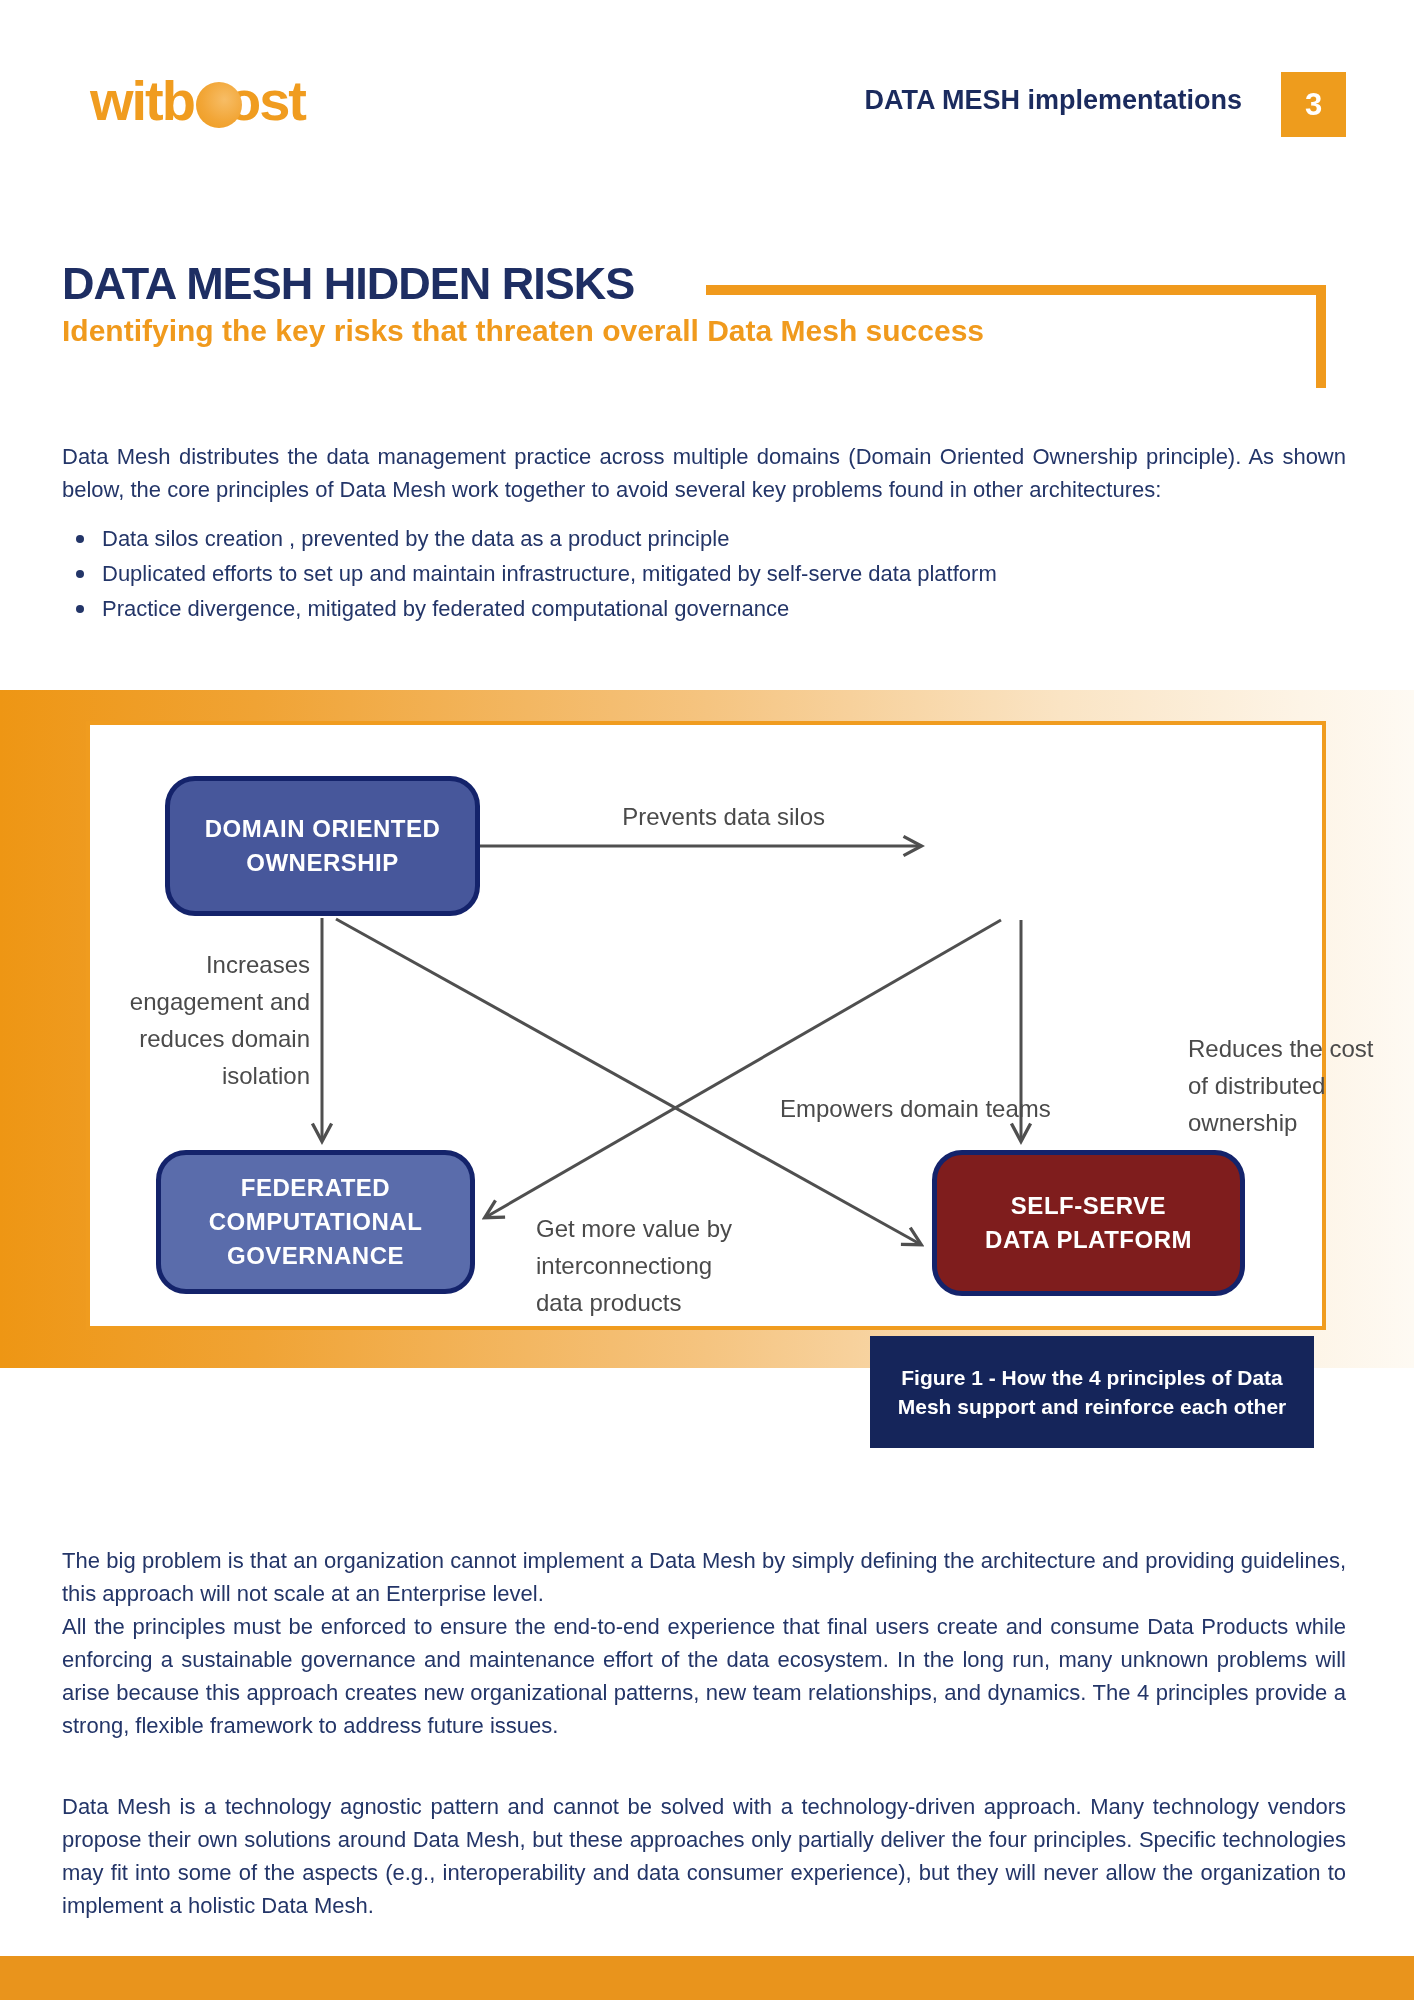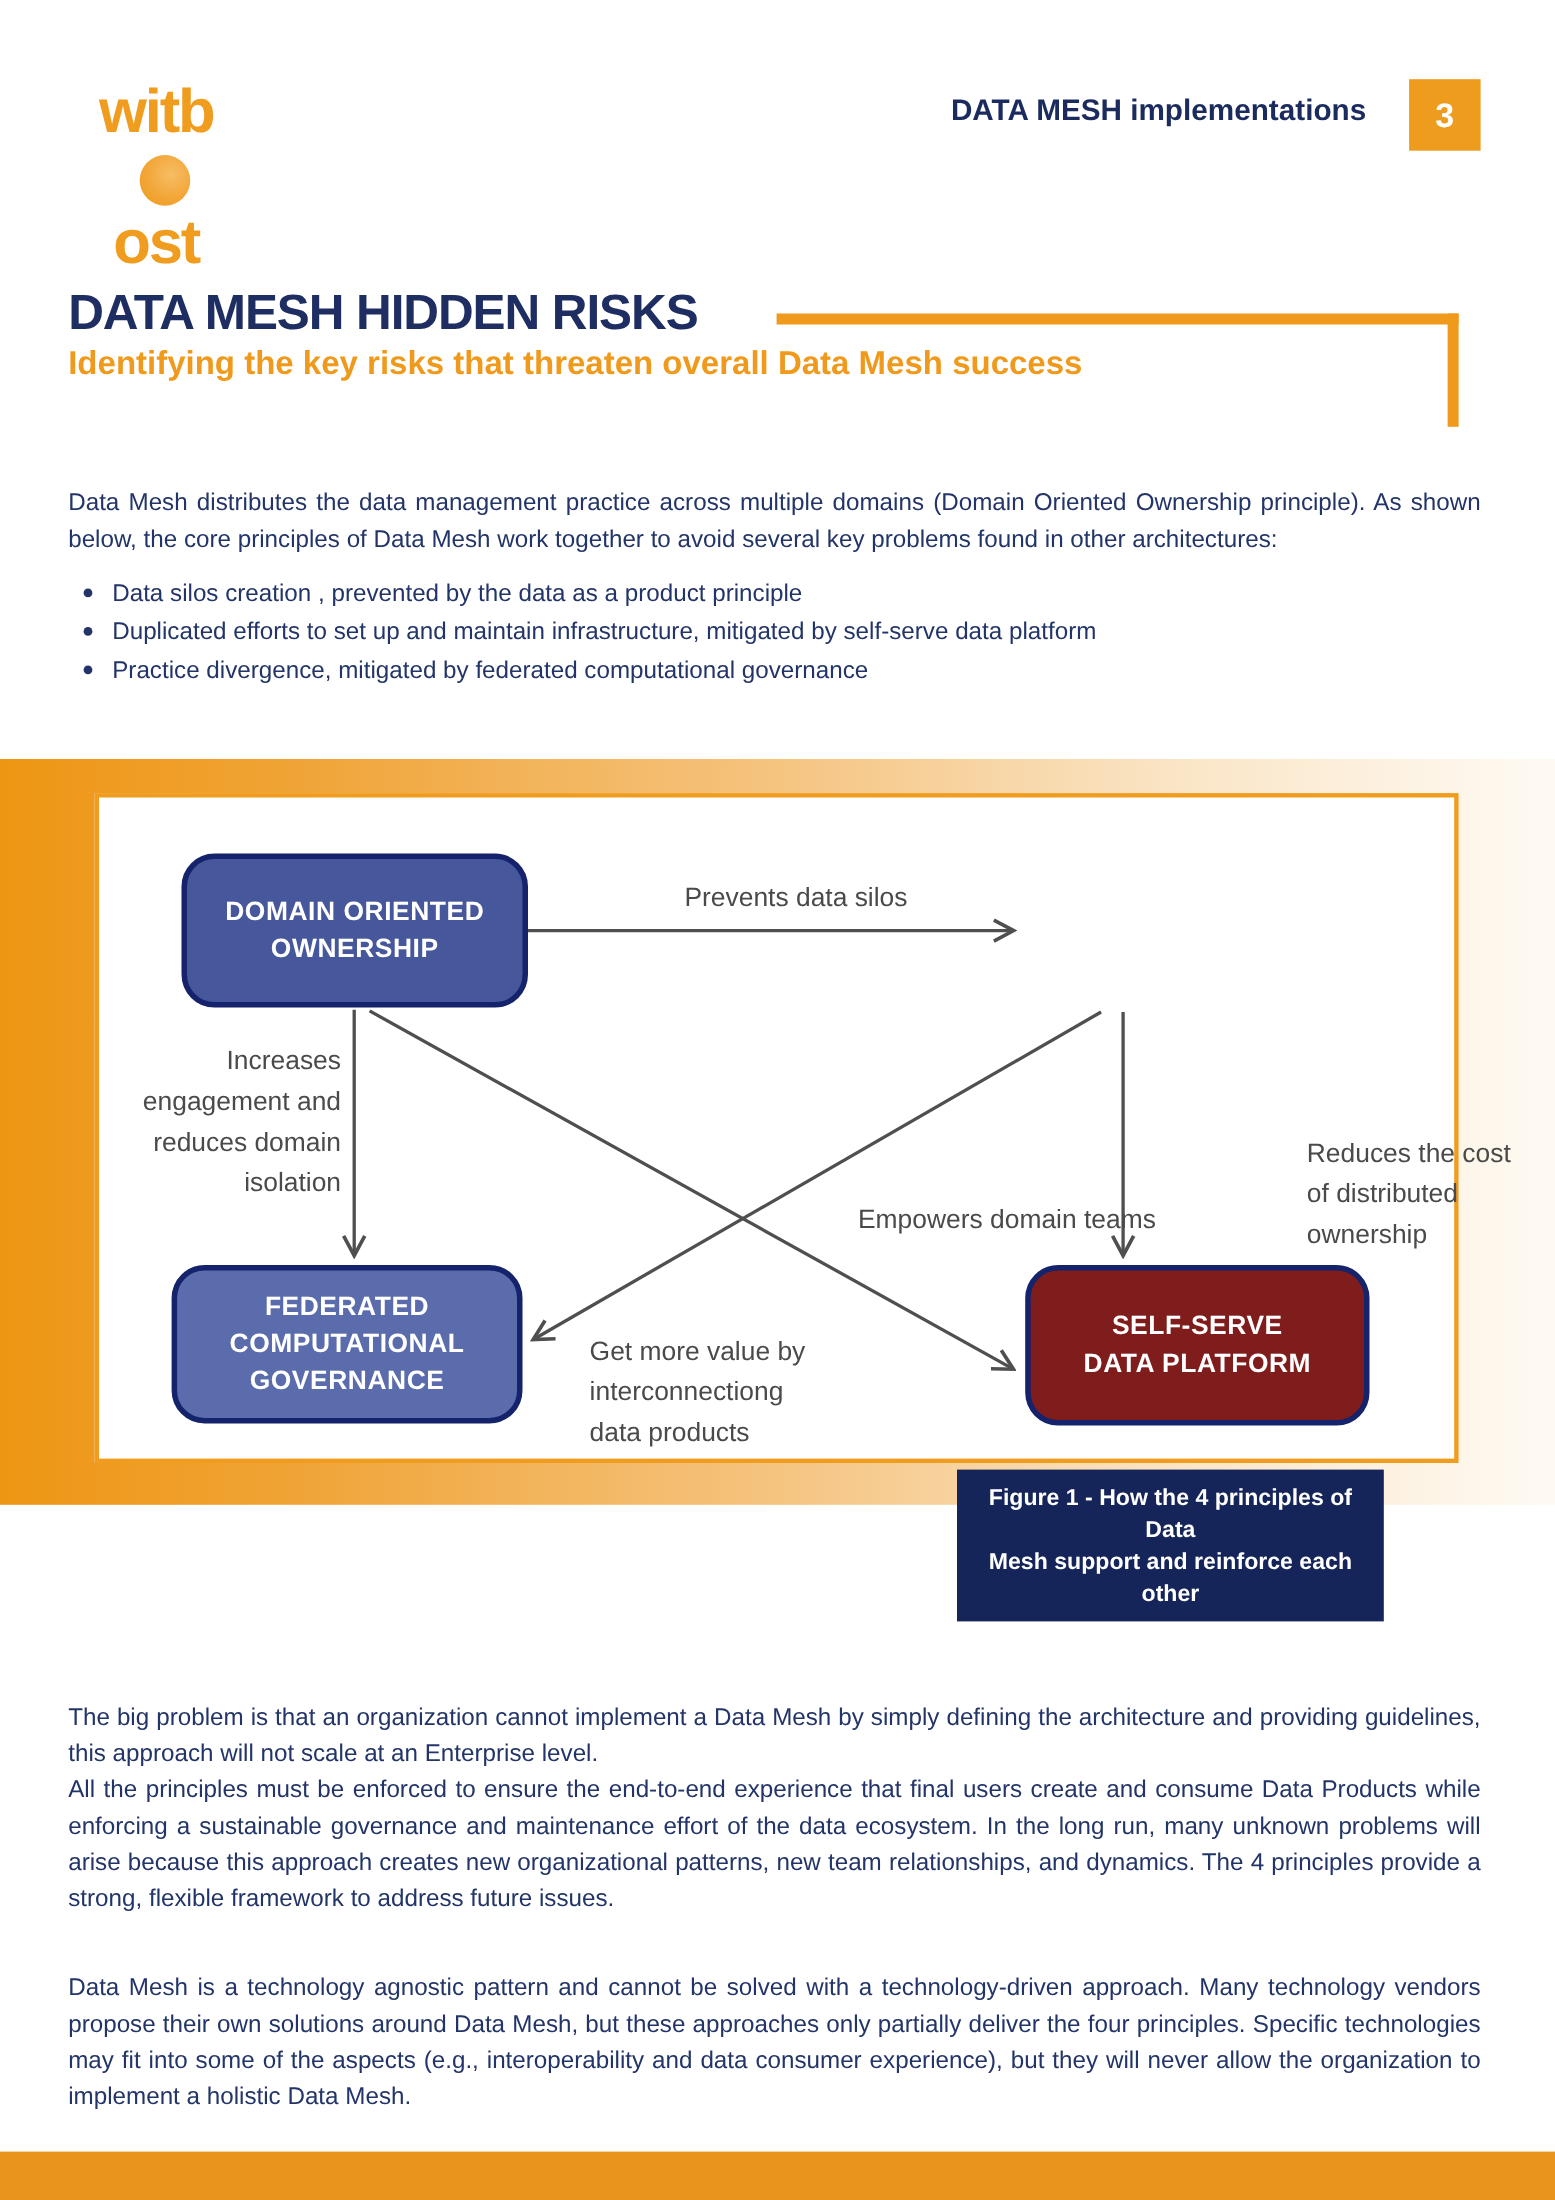--- a/index.html
+++ b/index.html
@@ -10,21 +10,20 @@
     overflow:hidden;
     font-family:"Liberation Sans", sans-serif;
     color:#22336a;
   }
   
   .logo{
     position:absolute;left:90px;top:68px;
     display:flex;align-items:center;
     font-weight:800;font-size:56px;letter-spacing:-2px;
     color:#f09c1f;
-    flex-direction:column;
   }
   .logo .circle{
     width:46px;height:46px;border-radius:50%;
     background:radial-gradient(circle at 62% 38%, #f7bd66 0%, #f2a637 55%, #ee9a1b 100%);
     margin:8px -15px 0 2px;
     z-index:2;
   }
   .logo .suffix{position:relative;z-index:1;}
   .doc-title{
     position:absolute;top:85px;right:172px;
@@ -92,24 +91,24 @@
   .diag-label{
     position:absolute;font-size:24px;line-height:37px;color:#4a4a4a;
     white-space:pre-line;
   }
   .lbl-prevents{left:555px;top:798px;width:270px;text-align:right;white-space:nowrap;}
   .lbl-increases{left:118px;top:946px;width:192px;text-align:right;}
   .lbl-empowers{left:740px;top:1090px;width:320px;white-space:nowrap;margin-left:40px;}
   .lbl-reduces{left:1160px;top:1030px;width:220px;margin-left:28px;}
   .lbl-getmore{left:536px;top:1210px;width:260px;}
   .fig-caption{
-    position:absolute;left:870px;top:1336px;width:388px;box-sizing:border-box;
+    position:absolute;left:870px;top:1336px;width:444px;box-sizing:border-box;
     background:#15255a;color:#ffffff;
     font-size:21px;font-weight:bold;line-height:29px;
-    text-align:center;padding:11px 6px;white-space:pre-line;
+    text-align:center;padding:27px 6px;white-space:pre-line;
   }
   
   .body-par{
     position:absolute;left:62px;width:1284px;
     font-size:22px;line-height:33px;text-align:justify;color:#233568;
   }
   .par1{top:1544px;}
   .par2{top:1790px;}
   
   .footer-bar{

